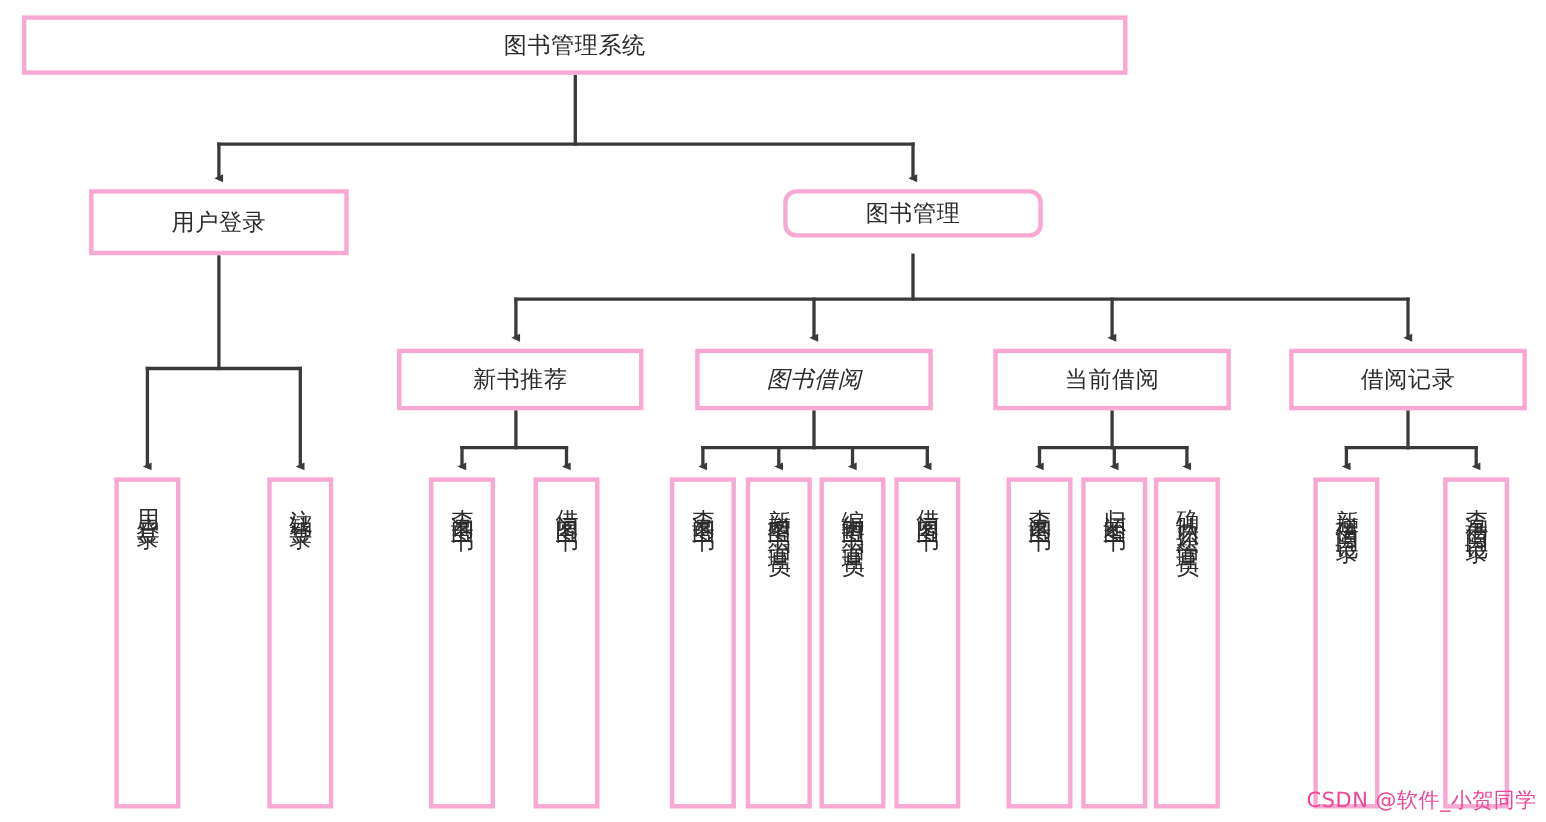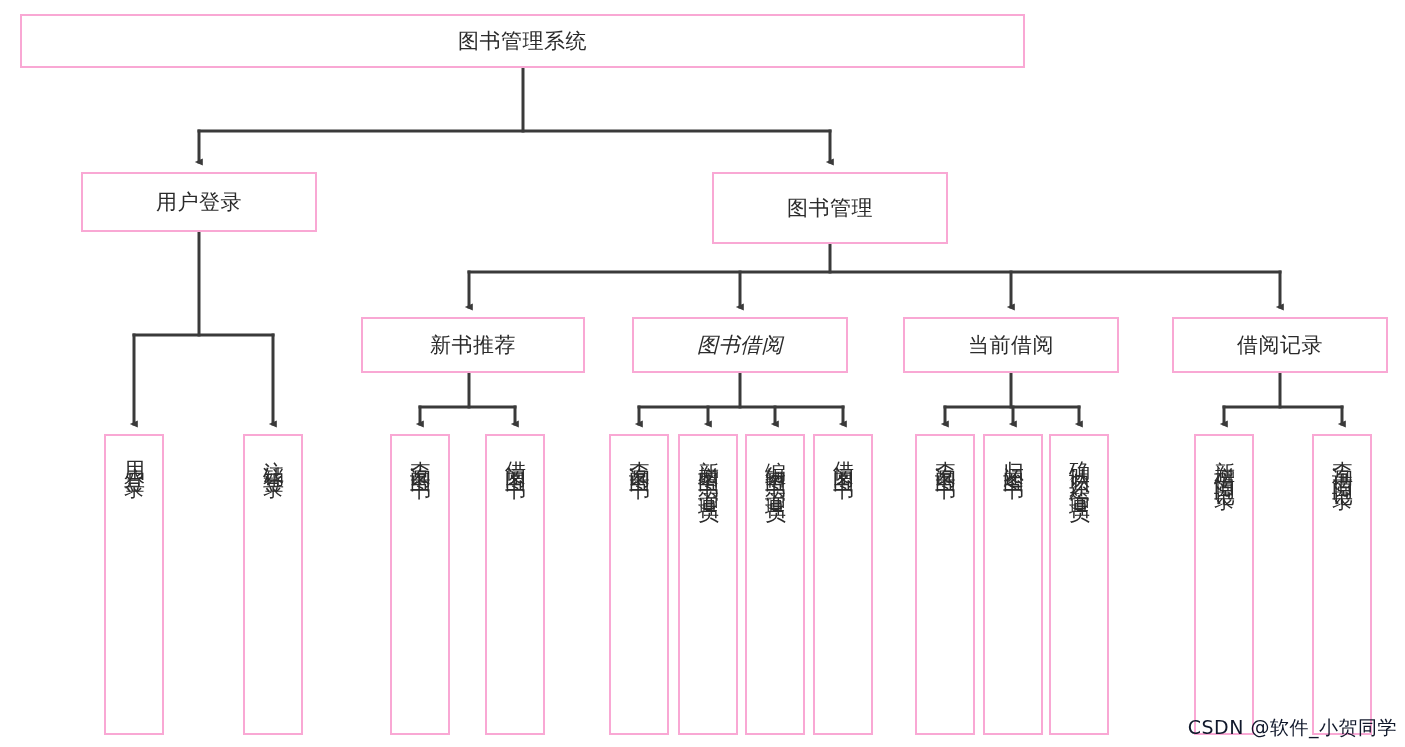--- a/index.html
+++ b/index.html
@@ -23,21 +23,21 @@
     left: 0;
     top: 0;
     width: 1405px;
     height: 747px;
     pointer-events: none;
   }
   .node {
     position: absolute;
     box-sizing: border-box;
     background: #ffffff;
-    border: 2px solid #f9a8d4;
+    border: 4px solid #f9a8d4;
     display: flex;
     align-items: center;
     justify-content: center;
     color: #2b2b2b;
   }
   .node-label {
     display: block;
     text-align: center;
     line-height: 1.18;
     white-space: nowrap;
@@ -62,21 +62,21 @@
     font-size: 21px;
     line-height: 1;
     letter-spacing: 6px;
     white-space: nowrap;
   }
   #watermark {
     position: absolute;
     right: 8px;
     bottom: 6px;
     font-size: 19px;
-    color: #0f172a;
+    color: #ec4899;
     letter-spacing: 0.5px;
     white-space: nowrap;
     user-select: none;
   }
 </style>
 </head>
 <body>
 
 <div id="diagram-canvas">
 
@@ -133,21 +133,21 @@
     </g>
   </svg>
 
   <div class="node horiz root" style="left:20px; top:14px; width:1005px; height:54px;">
     <span class="node-label">图书管理系统</span>
   </div>
 
   <div class="node horiz" style="left:81px; top:172px; width:236px; height:60px;">
     <span class="node-label">用户登录</span>
   </div>
-  <div class="node horiz" style="left:712px; top:172px; width:236px; height:72px;">
+  <div class="node horiz" style="left:712px; top:172px; width:236px; height:44px;border-radius:12px;">
     <span class="node-label">图书管理</span>
   </div>
 
   <div class="node horiz" style="left:361px; top:317px; width:224px; height:56px;">
     <span class="node-label">新书推荐</span>
   </div>
   <div class="node horiz" style="left:632px; top:317px; width:216px; height:56px;font-style:italic;">
     <span class="node-label">图书借阅</span>
   </div>
   <div class="node horiz" style="left:903px; top:317px; width:216px; height:56px;">

